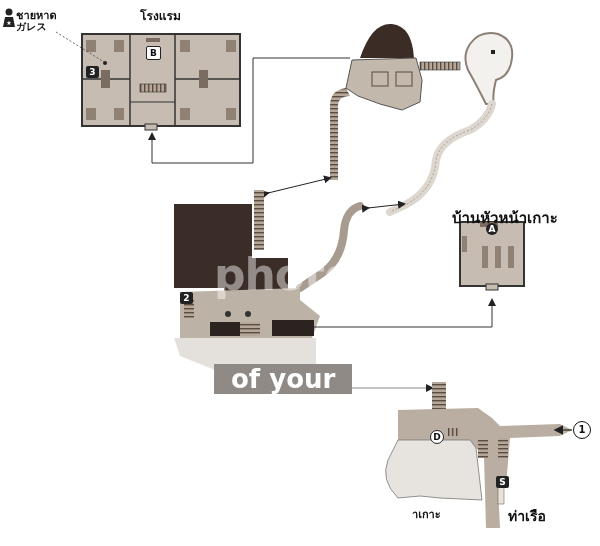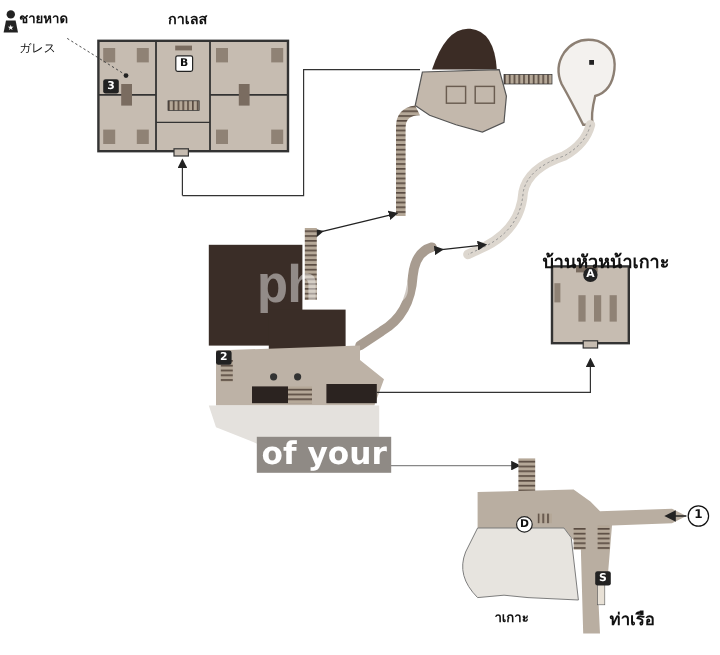--- a/index.html
+++ b/index.html
@@ -1,27 +1,27 @@
 <!DOCTYPE html>
 <html><head>
 <meta charset="utf-8">
 <style>
   html, body { margin:0; padding:0; background:#ffffff; }
   body { width:600px; height:546px; position:relative; overflow:hidden; font-family:"DejaVu Sans", sans-serif; }
   #map { position:absolute; left:0; top:0; width:600px; height:546px; }
   .label { position:absolute; font-family:"DejaVu Sans", sans-serif; font-weight:bold; color:#111; white-space:nowrap; }
   .lbl-hotel { left:140px; top:6px; font-size:12px; }
   .lbl-npc-th { left:16px; top:6px; font-size:11px; }
-  .lbl-npc-jp { left:16px; top:20px; font-size:10px; font-weight:normal;margin-top:13px; }
+  .lbl-npc-jp { left:16px; top:20px; font-size:10px; font-weight:bold; }
   .lbl-chief { left:452px; top:206px; font-size:15px; }
   .lbl-beach { left:412px; top:505px; font-size:11px; }
   .lbl-pier { left:508px; top:505px; font-size:14px; }
   .wm { position:absolute; font-family:"DejaVu Sans", sans-serif; font-weight:bold; }
-  .wm-photo { left:214px; top:216px; font-size:44px; color:rgba(255,255,255,0.45); letter-spacing:-1px;font-family:Liberation Mono, monospace; }
-  .wm-ofyour { left:214px; top:364px; font-size:26px; color:#fff; background:#8f8a85; padding:0 4px; line-height:30px; }
+  .wm-photo { left:214px; top:249px; font-size:44px; color:rgba(255,255,255,0.45); letter-spacing:-1px; }
+  .wm-ofyour { left:214px; top:364px; font-size:26px; color:#fff; background:#8f8a85; padding:0 17px; line-height:30px; }
   .marker { position:absolute; font-family:"DejaVu Sans", sans-serif; font-weight:bold; font-size:9px; text-align:center; line-height:12px; }
   .mk-sq { background:#222; color:#fff; width:13px; height:12px; border-radius:2px; }
   .mk-circ { background:#222; color:#fff; width:12px; height:12px; border-radius:50%; }
   .mk-ring { background:#fff; color:#111; width:16px; height:16px; border:1.5px solid #111; border-radius:50%; line-height:16px; font-size:10px; }
 </style>
 </head>
 <body>
 
 <svg id="map" viewBox="0 0 600 546" xmlns="http://www.w3.org/2000/svg">
   <defs>
@@ -132,21 +132,21 @@
     <path d="M398,440 L470,440 L476,448 L482,500 L440,498 L420,496 L398,498 Q380,480 388,460 Z" fill="#e7e4df" stroke="#777" stroke-width="0.8"></path>
     <rect x="448" y="428" width="12" height="8" fill="url(#stairsV)"></rect>
     <rect x="478" y="440" width="10" height="18" fill="url(#stairs)"></rect>
     <rect x="498" y="438" width="10" height="20" fill="url(#stairs)"></rect>
     <rect x="498" y="480" width="6" height="24" fill="#e8e1d6" stroke="#555" stroke-width="0.5"></rect>
   </g>
 
   <line x1="572" y1="430" x2="556" y2="430" stroke="#222" stroke-width="1.2" marker-end="url(#ah)"></line>
 </svg>
 
-<div class="label lbl-hotel">กาเลส</div>
+<div class="label lbl-hotel">โรงแรม</div>
 <div class="label lbl-npc-th">ชายหาด</div>
 <div class="label lbl-npc-jp">ガレス</div>
 <div class="label lbl-chief">บ้านหัวหน้าเกาะ</div>
 <div class="label lbl-beach">าเกาะ</div>
 <div class="label lbl-pier">ท่าเรือ</div>
 
 <div class="marker mk-sq" style="left:86px;top:66px;">3</div>
 <div class="marker mk-sq" style="left:146px;top:46px;background:#fff;color:#111;border:1px solid #222;">B</div>
 <div class="marker mk-sq" style="left:180px;top:292px;">2</div>
 <div class="marker mk-circ" style="left:486px;top:223px;">A</div>

